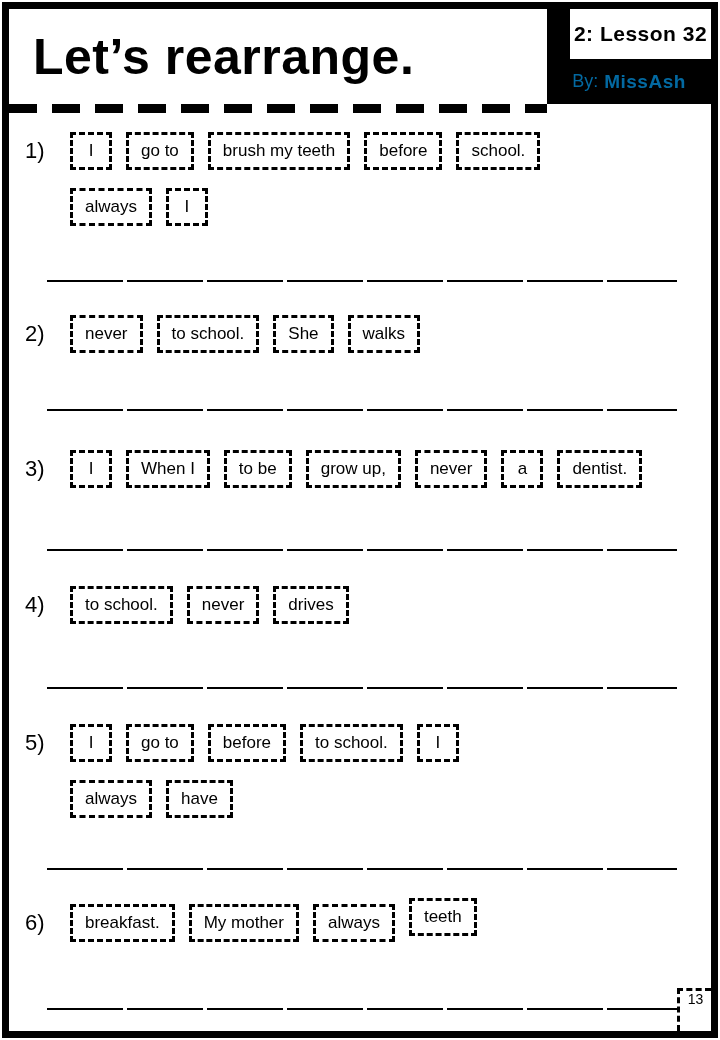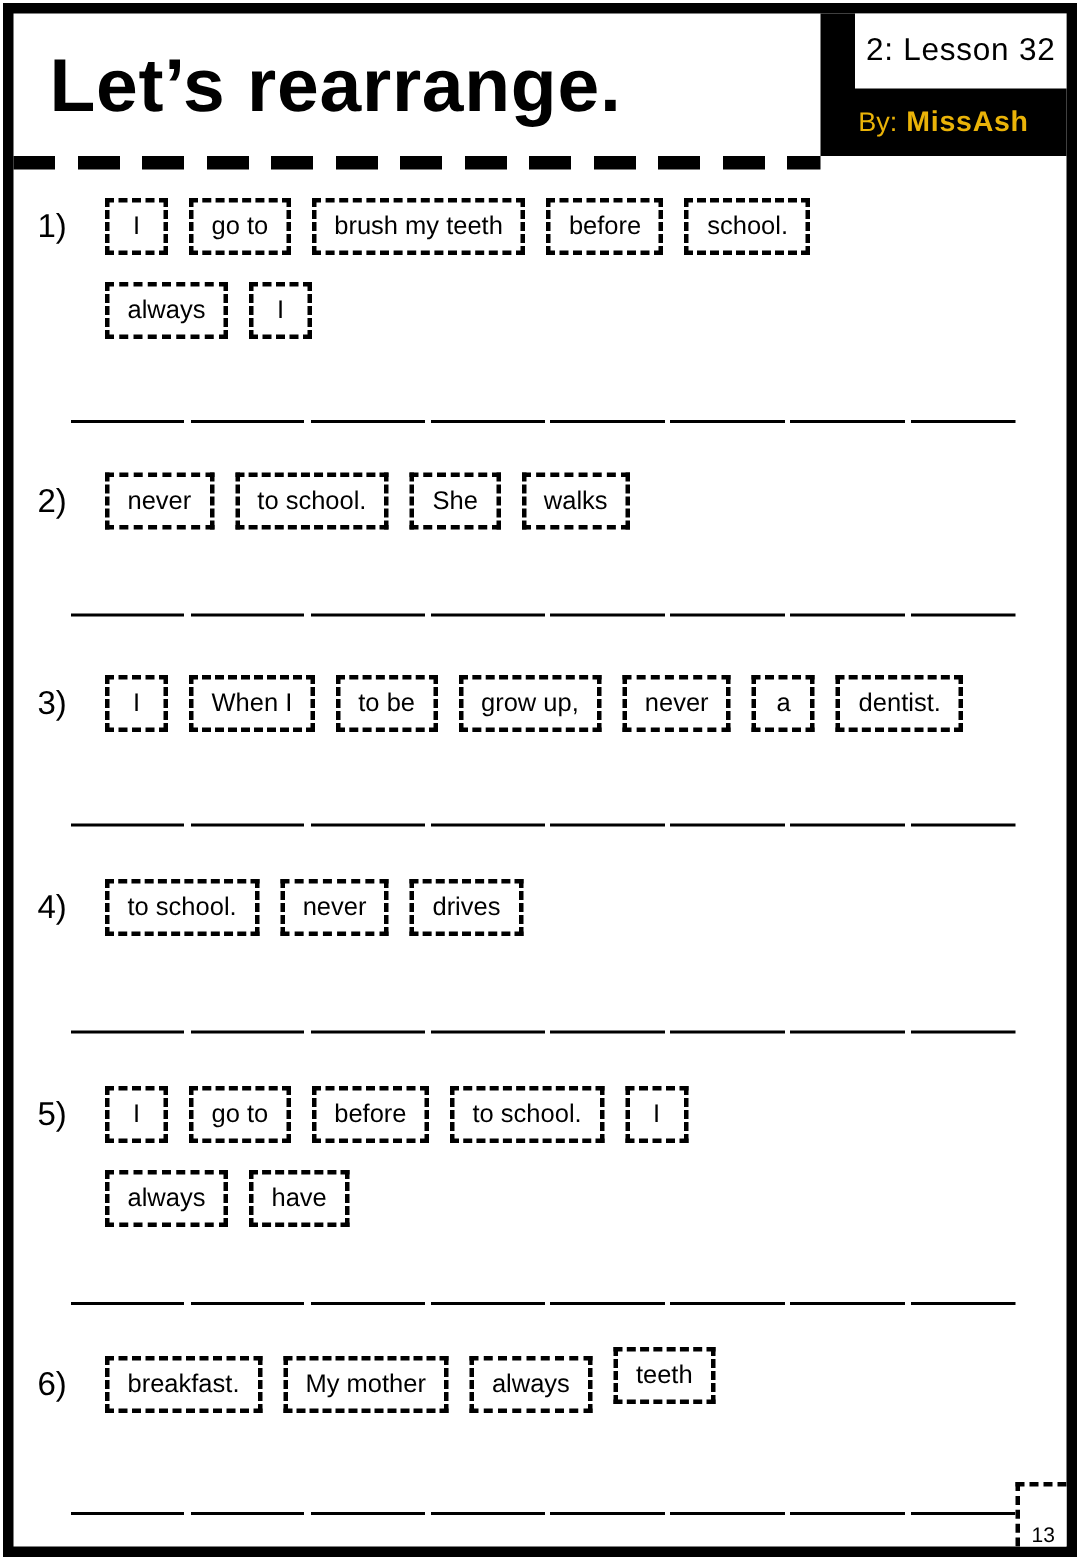--- a/index.html
+++ b/index.html
@@ -7,23 +7,23 @@
        font-family:"Liberation Sans",sans-serif;color:#000;}
   .page{position:absolute;left:2px;top:2px;right:2px;bottom:2px;
         border:7px solid #000;background:#fff;box-sizing:border-box;}
 
   
   .header{display:flex;height:95px;}
   .title-area{flex:1;display:flex;align-items:center;padding-left:24px;overflow:hidden;}
   .title{font-size:50px;font-weight:700;letter-spacing:.5px;white-space:nowrap;}
   .lesson-box{width:164px;background:#000;display:flex;flex-direction:column;flex-shrink:0;}
   .lesson-num{background:#fff;margin-left:23px;height:50px;display:flex;
-              align-items:center;justify-content:center;font-size:21px;letter-spacing:.5px;}
+              align-items:center;justify-content:center;font-size:21px;letter-spacing:.5px;font-weight:bold;}
   .by-line{flex:1;display:flex;align-items:center;justify-content:center;
-           color:#eab308;font-size:18px;gap:6px;}
+           color:#0369a1;font-size:18px;gap:6px;}
   .author{font-weight:700;font-size:19px;letter-spacing:.5px;}
   .dashed-rule{height:9px;margin-right:164px;
      background:repeating-linear-gradient(90deg,#000 0 28px,transparent 28px 43px);}
 
   
   .content{padding:0 34px 0 16px;}
   .exercise{display:flex;}
   .ex-number{width:45px;font-size:22px;padding-top:6px;flex-shrink:0;}
   .ex-words{flex:1;display:flex;flex-direction:column;row-gap:18px;}
   .ex-row{display:flex;column-gap:14px;align-items:flex-start;flex-wrap:wrap;row-gap:18px;}
@@ -36,21 +36,21 @@
      background:repeating-linear-gradient(90deg,#000 0 76px,transparent 76px 80px);}
 
   .ex-1{margin-top:19px}.ex-2{margin-top:33px}.ex-3{margin-top:39px}
   .ex-4{margin-top:35px}.ex-5{margin-top:35px}.ex-6{margin-top:34px}
   .lm-1{margin-top:54px}.lm-2{margin-top:56px}.lm-3{margin-top:61px}
   .lm-4{margin-top:63px}.lm-5{margin-top:50px}.lm-6{margin-top:66px}
 
   
   .page-num{position:absolute;right:0;bottom:0;width:31px;height:40px;
             border-top:3px dashed #000;border-left:3px dashed #000;
-            display:flex;align-items:flex-end;justify-content:center;
+            display:flex;align-items:flex-start;justify-content:center;
             font-size:14px;background:#fff;}
 </style>
 </head>
 <body>
 
 <div class="page">
 
   <div class="header">
     <div class="title-area">
       <div class="title">Let’s rearrange.</div>

